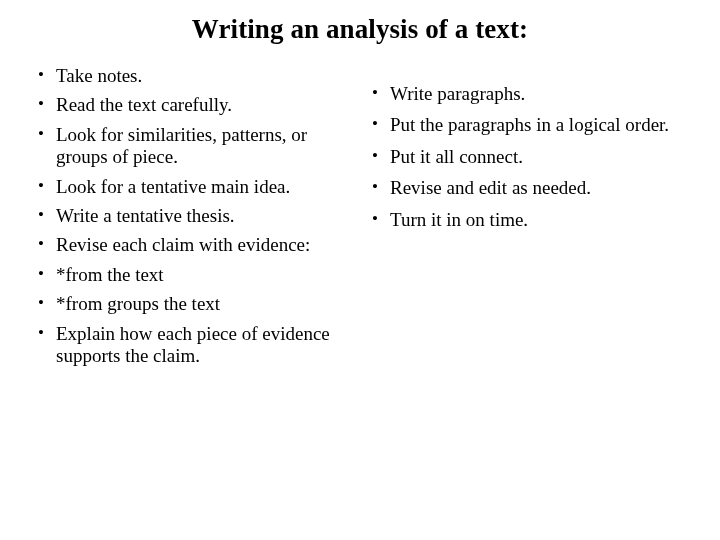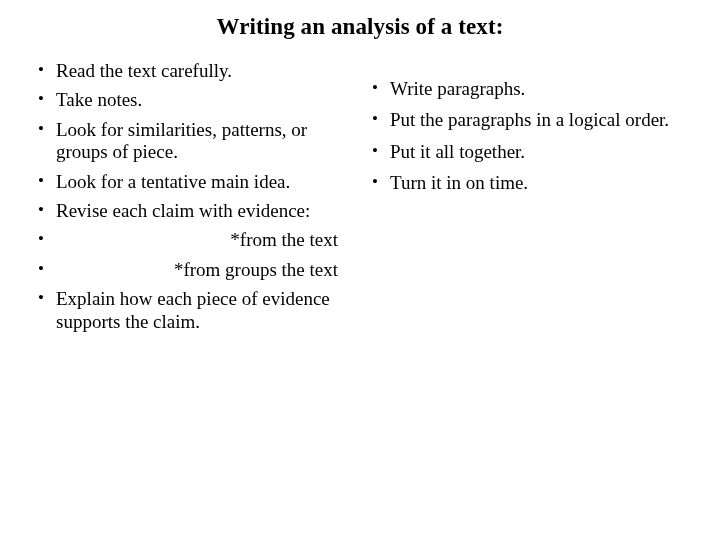--- a/index.html
+++ b/index.html
@@ -15,21 +15,21 @@
     overflow: hidden;
   }
   .slide {
     position: relative;
     width: 720px;
     height: 540px;
     box-sizing: border-box;
   }
   .slide-title {
     text-align: center;
-    font-size: 23px;
+    font-size: 27px;
     font-weight: bold;
     font-family: "Liberation Serif", serif;
     margin: 0;
     padding-top: 14px;
     letter-spacing: 0.1px;
   }
   .columns {
     display: flex;
     flex-direction: row;
     align-items: flex-start;
@@ -68,51 +68,52 @@
     top: -1px;
     font-size: 17px;
     line-height: 1.3;
   }
   li.sub-item {
     list-style: none;
     padding-left: 76px;
     margin-bottom: 7px;
     font-size: 19px;
     line-height: 1.18;
-    text-align: right;
   }
   li.sub-item::before {
     content: "";
   }
   .col-right ul.bullets > li {
     margin-bottom: 9px;
   }
 </style>
 </head>
 <body>
 
 <div class="slide">
   <h1 class="slide-title">Writing an analysis of a text:</h1>
 
   <div class="columns">
     <div class="col col-left">
       <ul class="bullets">
+        <li>Take notes.</li>
         <li>Read the text carefully.</li>
-        <li>Take notes.</li>
         <li>Look for similarities, patterns, or groups of piece.</li>
         <li>Look for a tentative main idea.</li>
+        <li>Write a tentative thesis.</li>
         <li>Revise each claim with evidence:</li>
         <li class="sub-item">*from the text</li>
         <li class="sub-item">*from groups the text</li>
         <li>Explain how each piece of evidence supports the claim.</li>
       </ul>
     </div>
 
     <div class="col col-right">
       <ul class="bullets">
         <li>Write paragraphs.</li>
         <li>Put the paragraphs in a logical order.</li>
-        <li>Put it all together.</li>
+        <li>Put it all connect.</li>
+        <li>Revise and edit as needed.</li>
         <li>Turn it in on time.</li>
       </ul>
     </div>
   </div>
 </div>
 
 </body></html>

